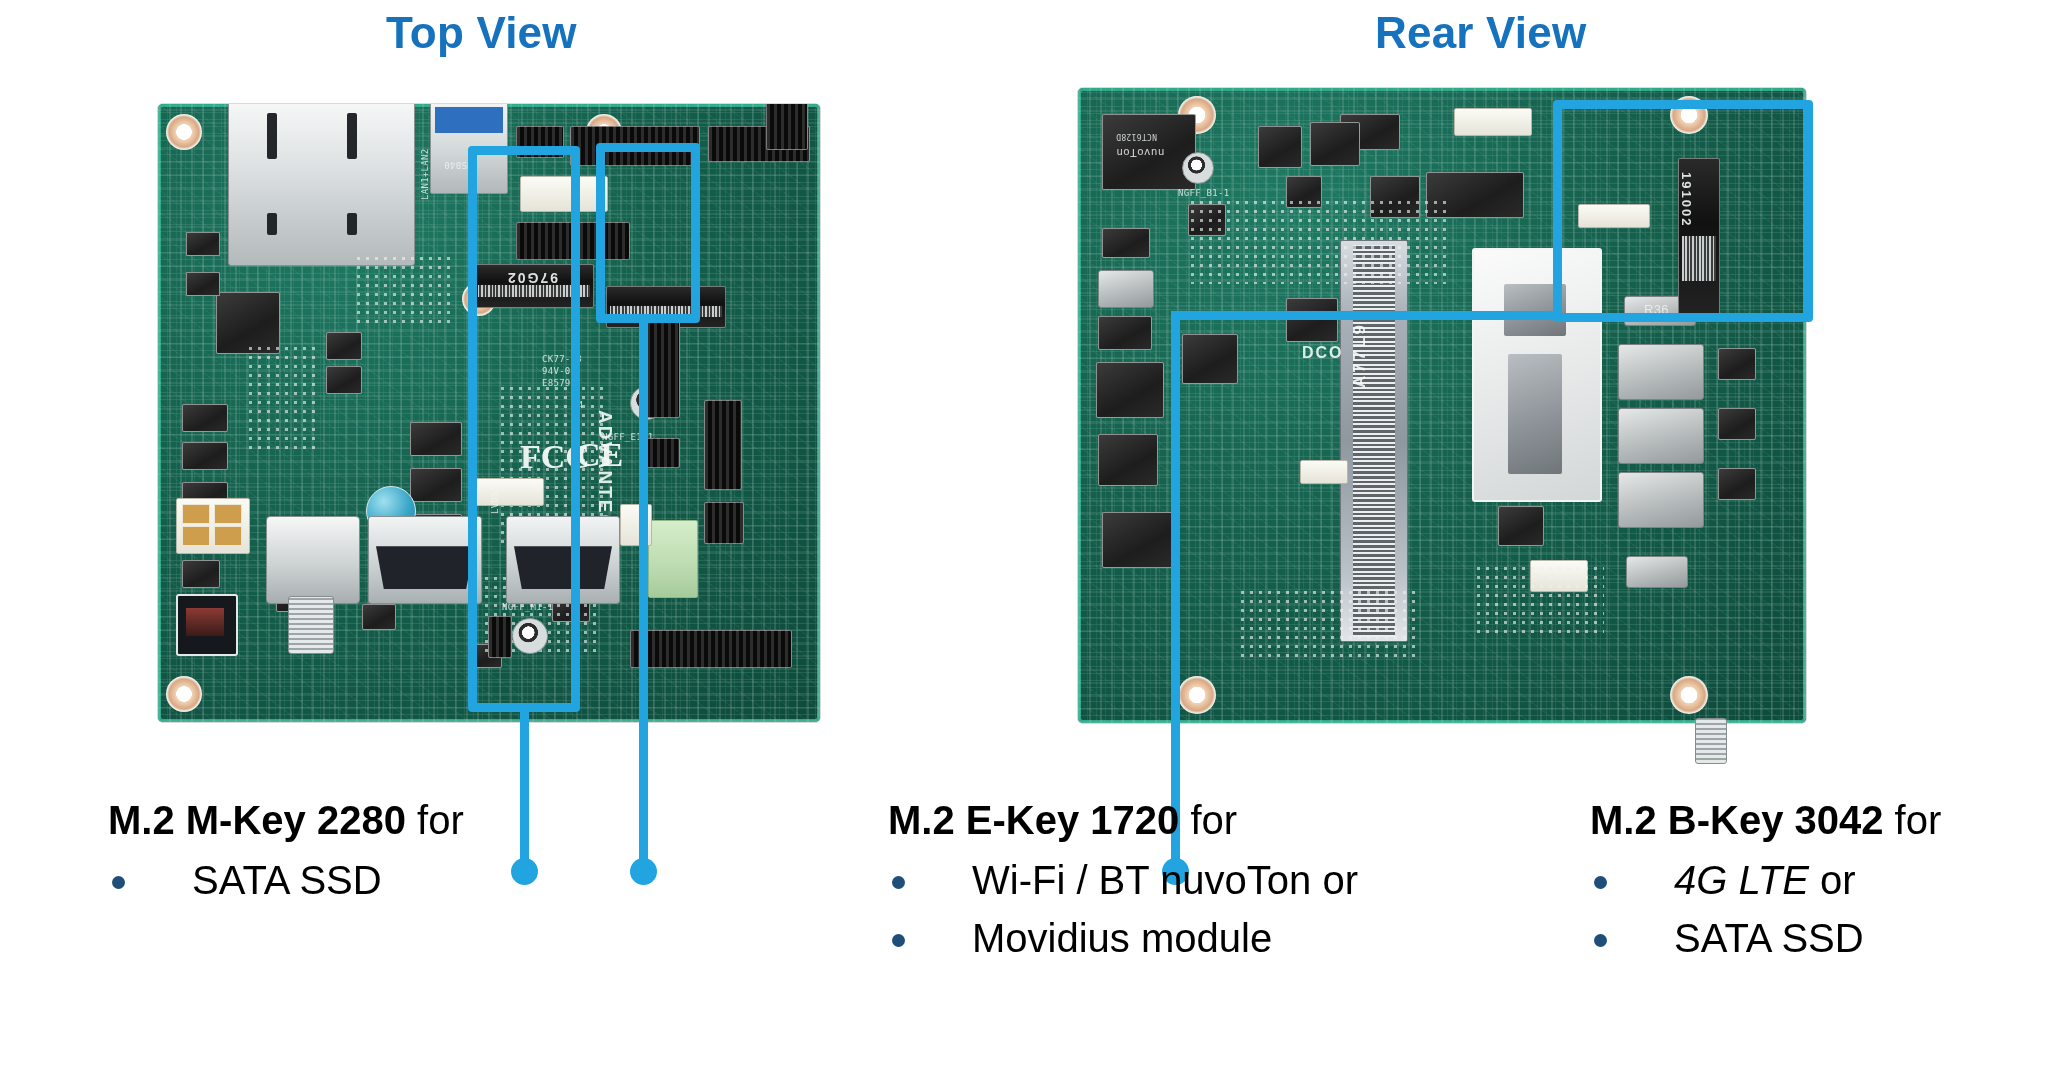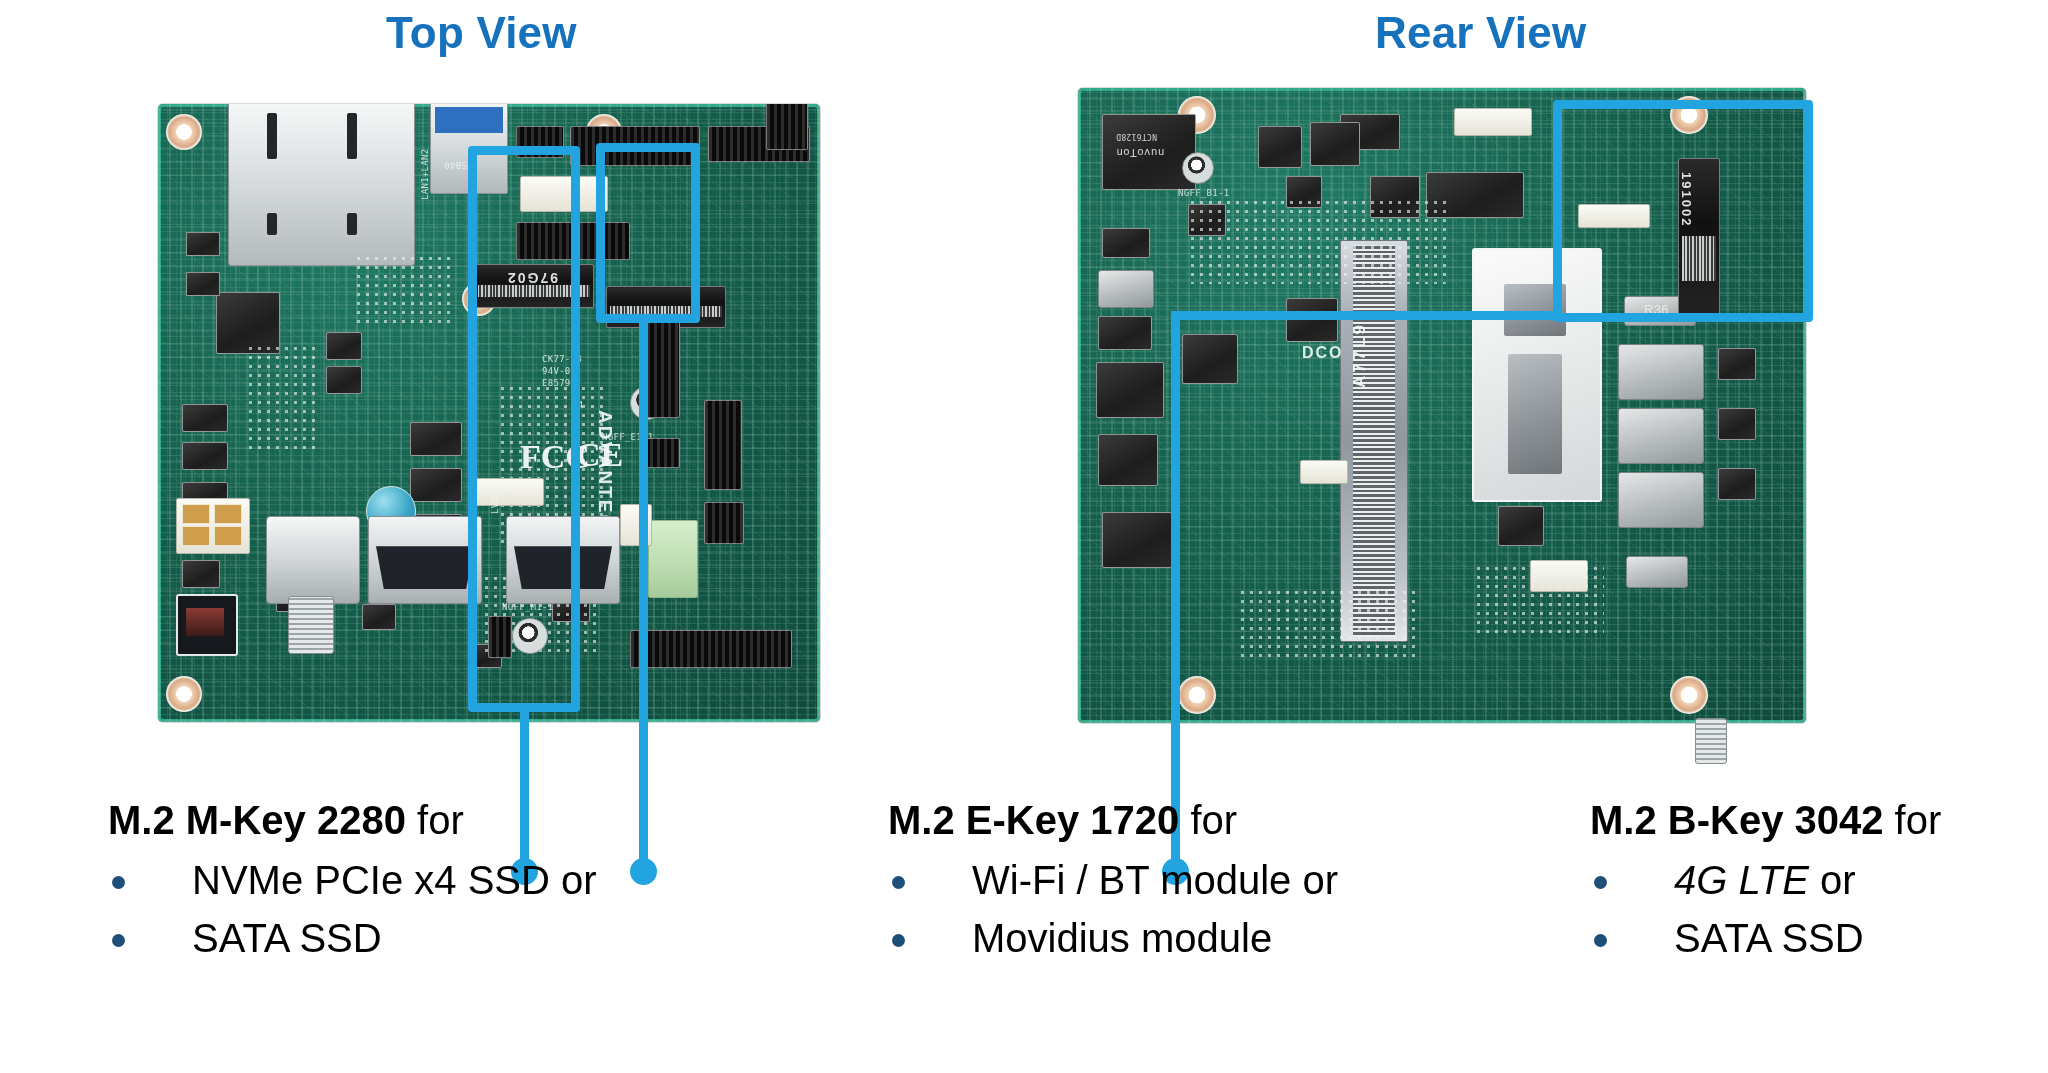--- a/index.html
+++ b/index.html
@@ -490,37 +490,33 @@
 
   <div style="position:absolute; left:1171px; top:311px; width:388px; height:9px; background:#21A4E0;"></div>
 
   <div class="caption" id="caption-m-key" style="left:108px; top:800px;">
     <div class="heading">
       <b>M.2 M-Key 2280</b><span class="light"> for</span>
     </div>
     <ul>
       <li>
         <span class="bullet"></span>
-        <span>NVMe PCIe x4 SSD or</span>
-      </li>
-      <li>
-        <span class="bullet"></span>
         <span>SATA SSD</span>
       </li>
     </ul>
   </div>
 
   <div class="caption" id="caption-e-key" style="left:888px; top:800px;">
     <div class="heading">
       <b>M.2 E-Key 1720</b><span class="light"> for</span>
     </div>
     <ul>
       <li>
         <span class="bullet"></span>
-        <span>Wi-Fi / BT module or</span>
+        <span>Wi-Fi / BT nuvoTon or</span>
       </li>
       <li>
         <span class="bullet"></span>
         <span>Movidius module</span>
       </li>
     </ul>
   </div>
 
   <div class="caption" id="caption-b-key" style="left:1590px; top:800px;">
     <div class="heading">

